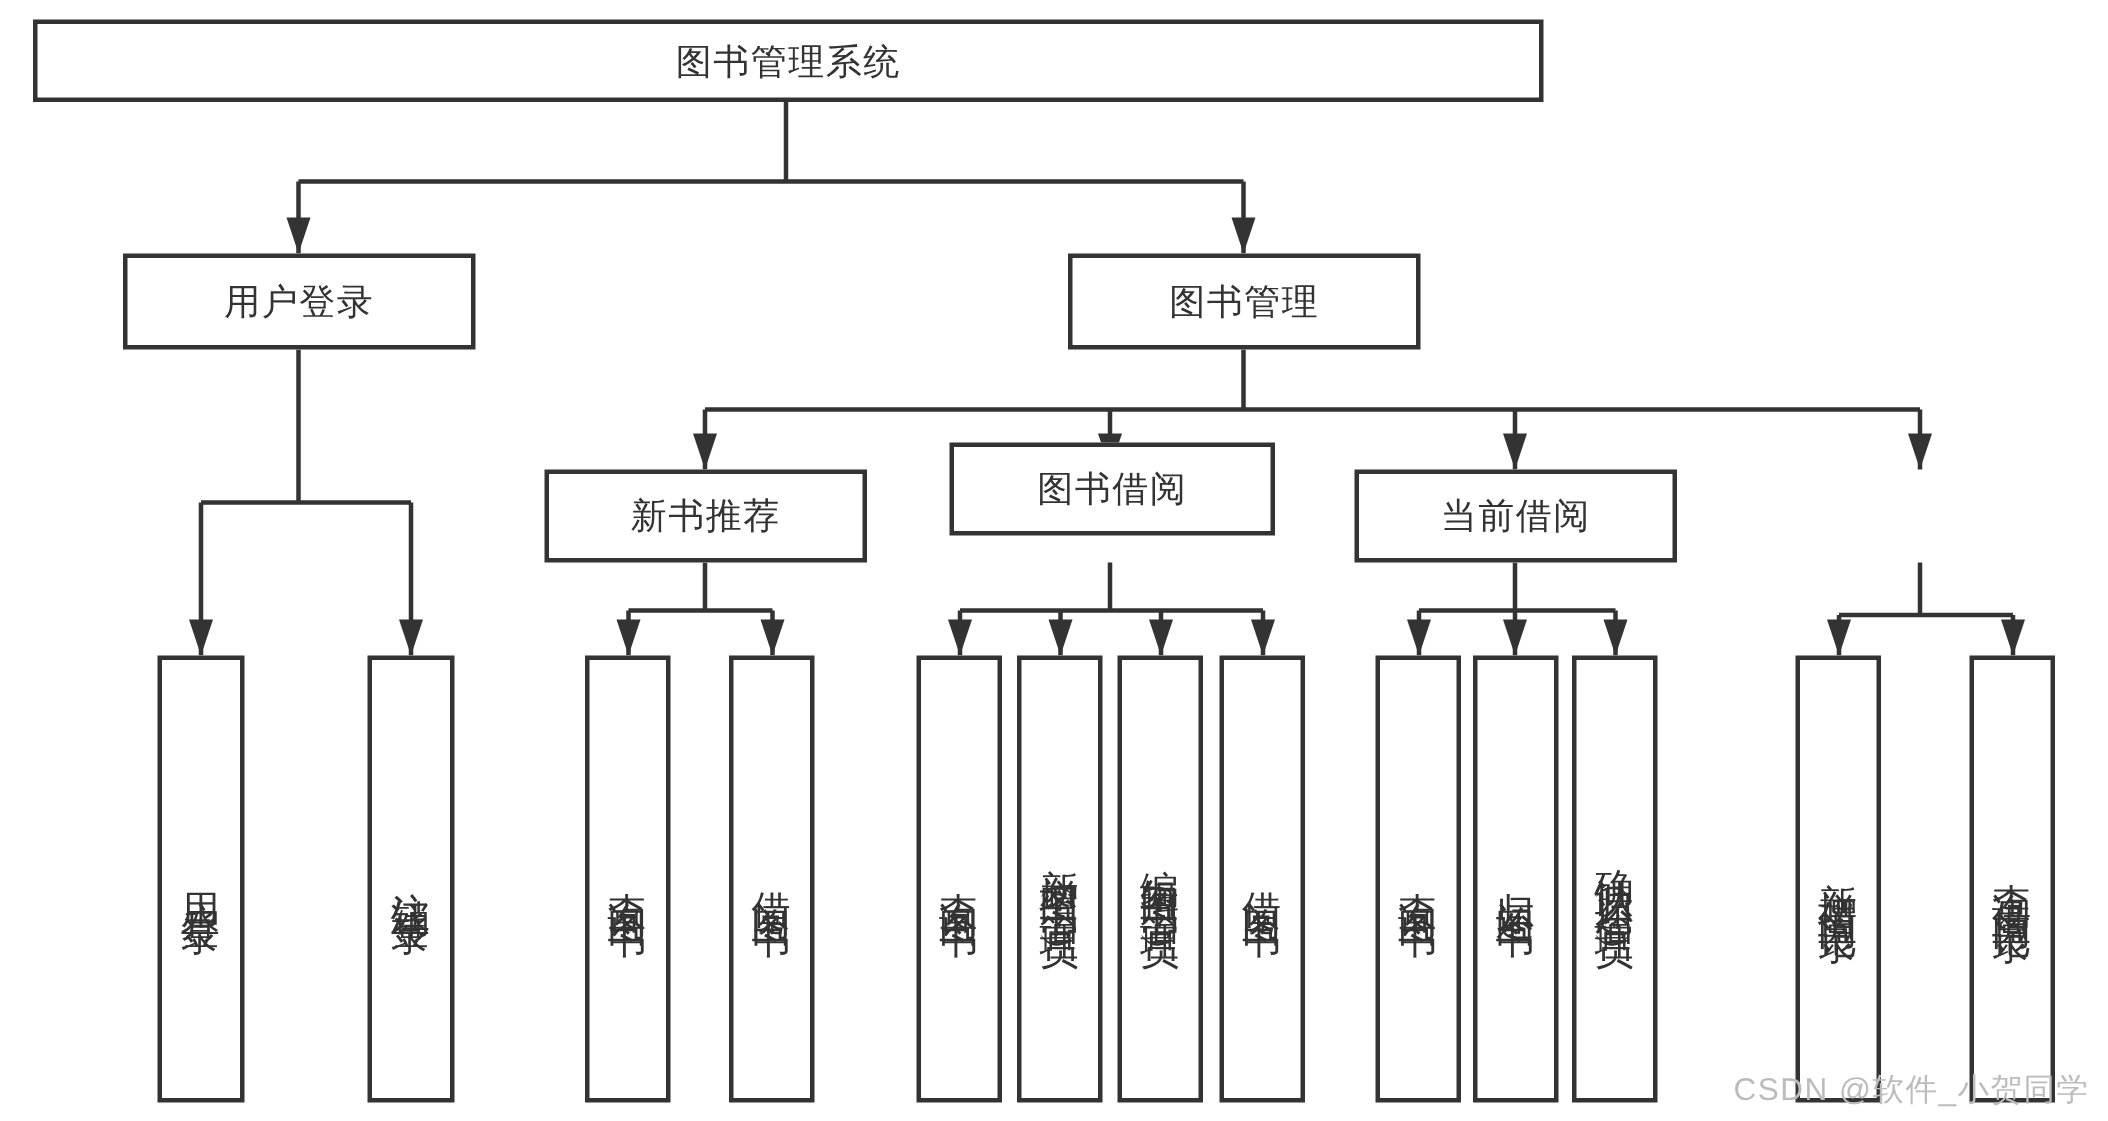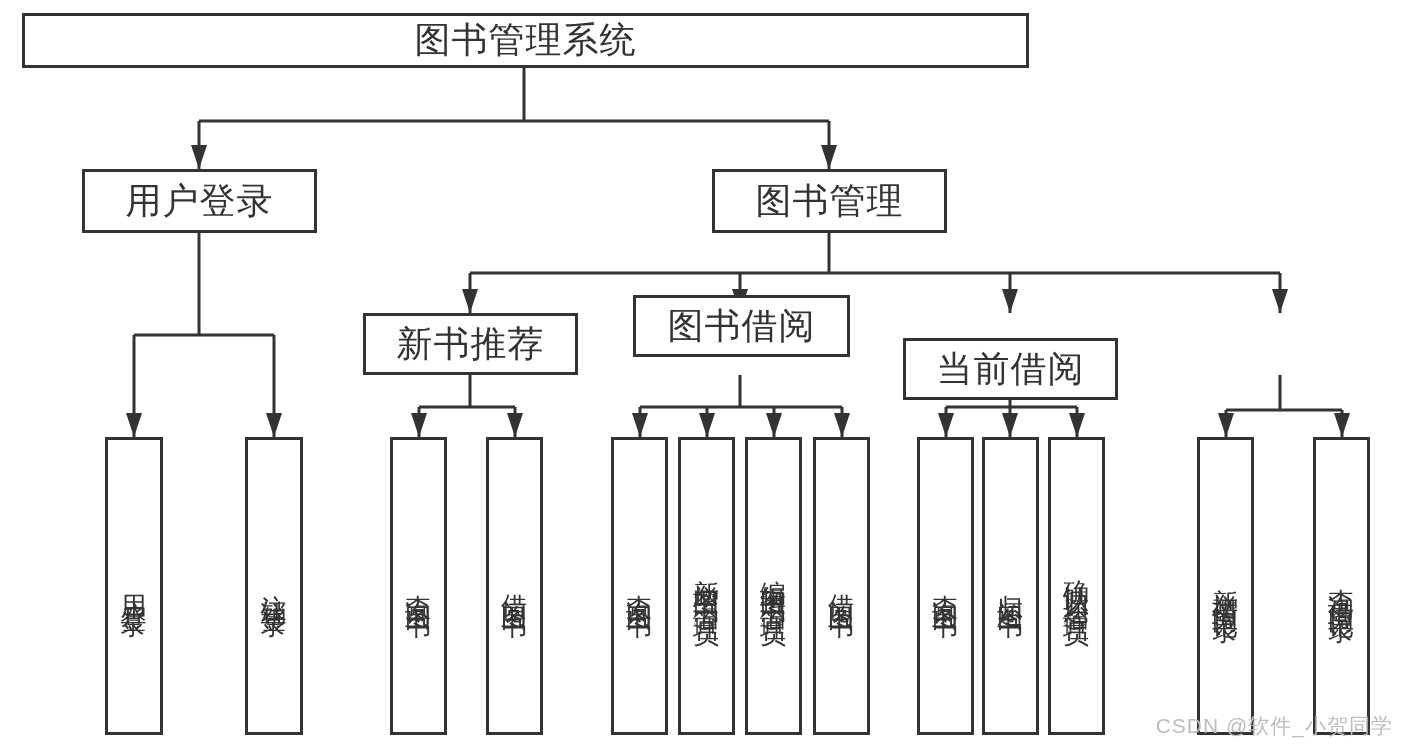--- a/index.html
+++ b/index.html
@@ -30,21 +30,21 @@
   .node {
     position: absolute;
     box-sizing: border-box;
     border: 3px solid var(--line);
     background: var(--box_bg);
     display: flex;
     align-items: center;
     justify-content: center;
     text-align: center;
   }
-  .node.h { font-size: 36px; letter-spacing: 1px; }
+  .node.h { font-size: 24px; letter-spacing: 1px; }
   .node.v { font-size: 26px; }
   .node.v .vtext {
     writing-mode: vertical-rl;
     text-orientation: mixed;
     line-height: 1;
     letter-spacing: 6px;
     white-space: nowrap;
   }
   .watermark {
     position: absolute;
@@ -121,21 +121,21 @@
   <div class="node h" style="left:712px; top:169px; width:235px; height:64px;justify-content:center;">
     <span>图书管理</span>
   </div>
 
   <div class="node h" style="left:363px; top:313px; width:215px; height:62px;font-family:Liberation Mono, monospace;">
     <span>新书推荐</span>
   </div>
   <div class="node h" style="left:633px; top:295px; width:217px; height:62px;">
     <span>图书借阅</span>
   </div>
-  <div class="node h" style="left:903px; top:313px; width:215px; height:62px;margin-top:25px;">
+  <div class="node h" style="left:903px; top:313px; width:215px; height:62px;">
     <span>当前借阅</span>
   </div>
 
   <div class="node v" style="left:105px; top:437px; width:58px; height:298px;">
     <span class="vtext">用户登录</span>
   </div>
   <div class="node v" style="left:245px; top:437px; width:58px; height:298px;">
     <span class="vtext">注销登录</span>
   </div>
 

